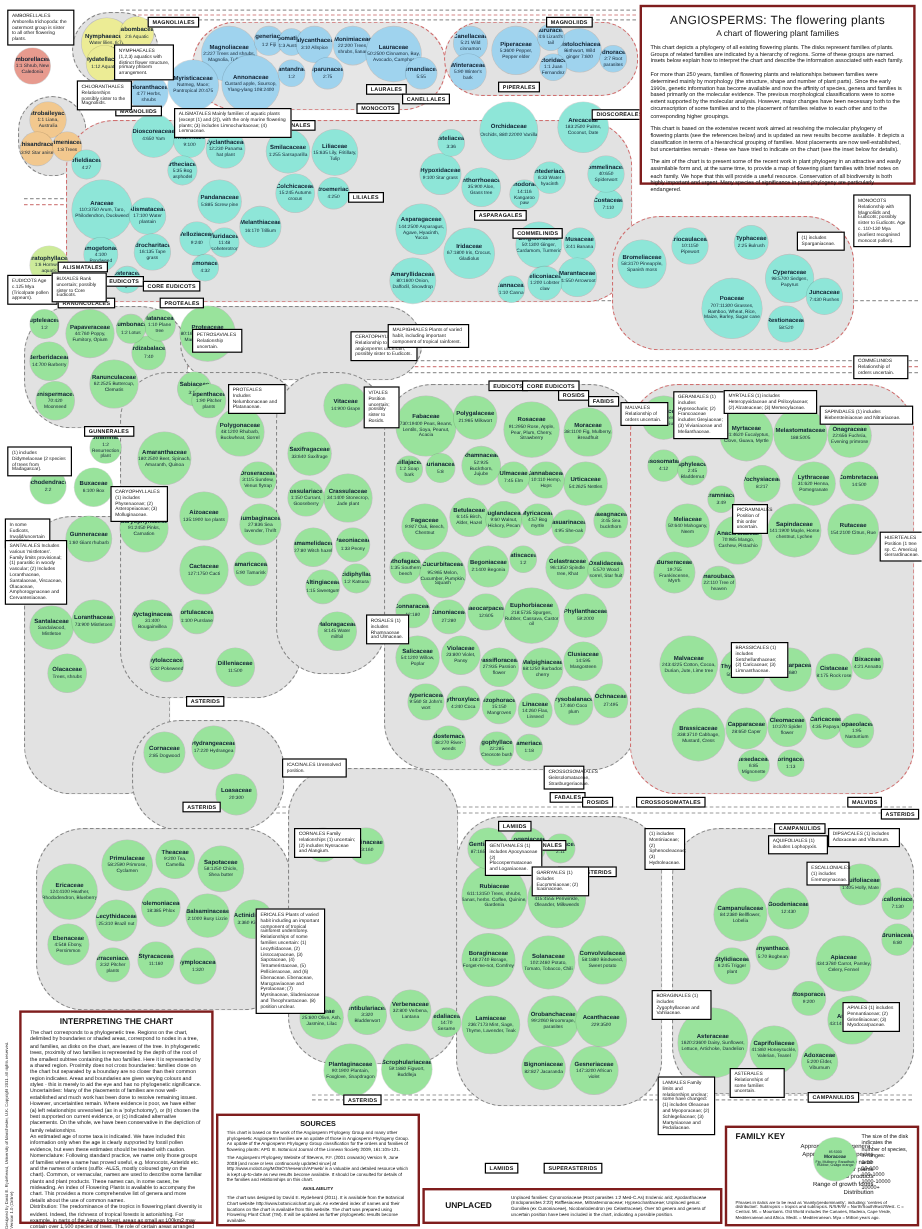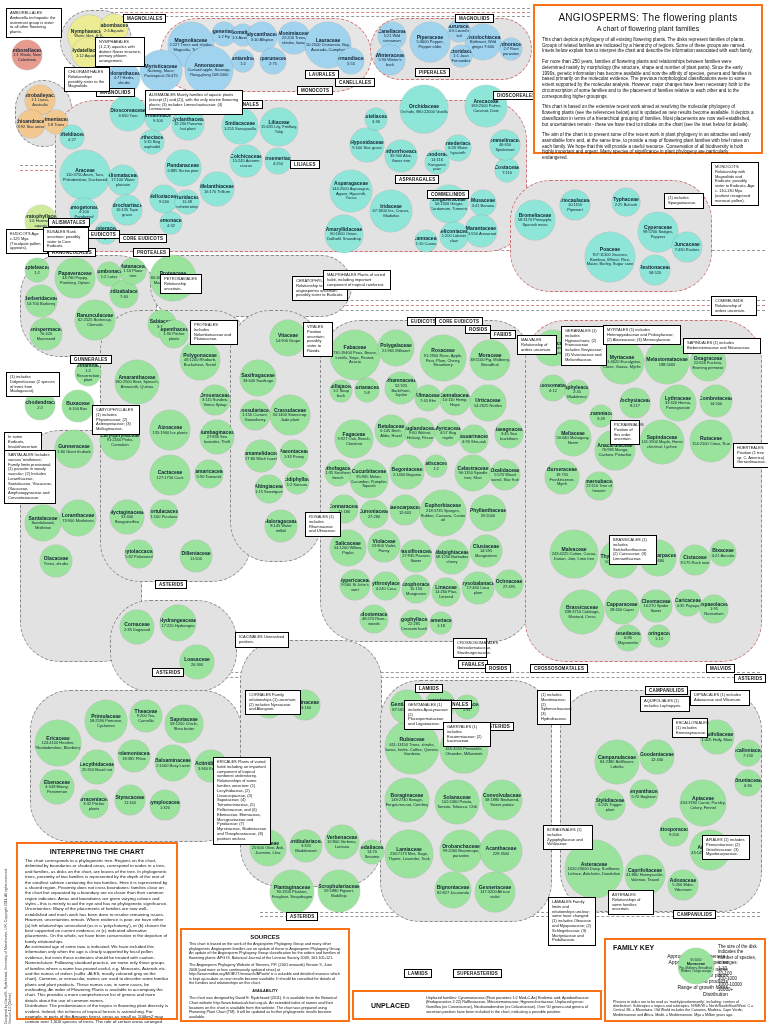--- a/index.html
+++ b/index.html
@@ -13,21 +13,21 @@
   .disk b { font-size:5px; font-weight:bold; display:block; }
   .disk.blue { background:#9fd3ee; }
   .disk.teal { background:#8ee6d8; }
   .disk.green { background:#99e39c; }
   .disk.yellow { background:#ecec95; }
   .disk.orange { background:#f2c88e; }
   .disk.red { background:#e79a8e; }
   .tag { position:absolute; border:1.5px solid #000; background:#fff; font-size:4.5px; font-weight:bold;
          padding:1px 3px; letter-spacing:0.2px; white-space:nowrap; }
   .note { position:absolute; border:1.5px solid #000; background:#fff; font-size:4px; line-height:1.2; padding:2px 3px; }
-  .panel { position:absolute; border:2px solid #f97316; background:#fff; padding:4px 7px; box-sizing:border-box; }
+  .panel { position:absolute; border:2px solid #7f1d1d; background:#fff; padding:4px 7px; box-sizing:border-box; }
   .title-box h1 { font-size:10px; margin:2px 0 2px; text-align:center; font-weight:normal; letter-spacing:0.3px; }
   .title-box h2 { font-size:7px; margin:0 0 5px; text-align:center; font-weight:normal; }
   .title-box p { font-size:4.6px; line-height:1.25; margin:0 0 5px; }
   .interp h3 { font-size:7px; text-align:center; margin:0 0 3px; }
   .interp p { font-size:4.4px; line-height:1.22; margin:0; }
   .sources h3 { font-size:6px; text-align:center; margin:0 0 2px; }
   .sources p { font-size:3.8px; line-height:1.2; margin:0 0 3px; }
   .unplaced { display:flex; align-items:center; gap:6px; }
   .unplaced .lbl { font-size:7px; font-weight:bold; padding:0 10px; }
   .unplaced .txt { font-size:3.8px; line-height:1.2; }

